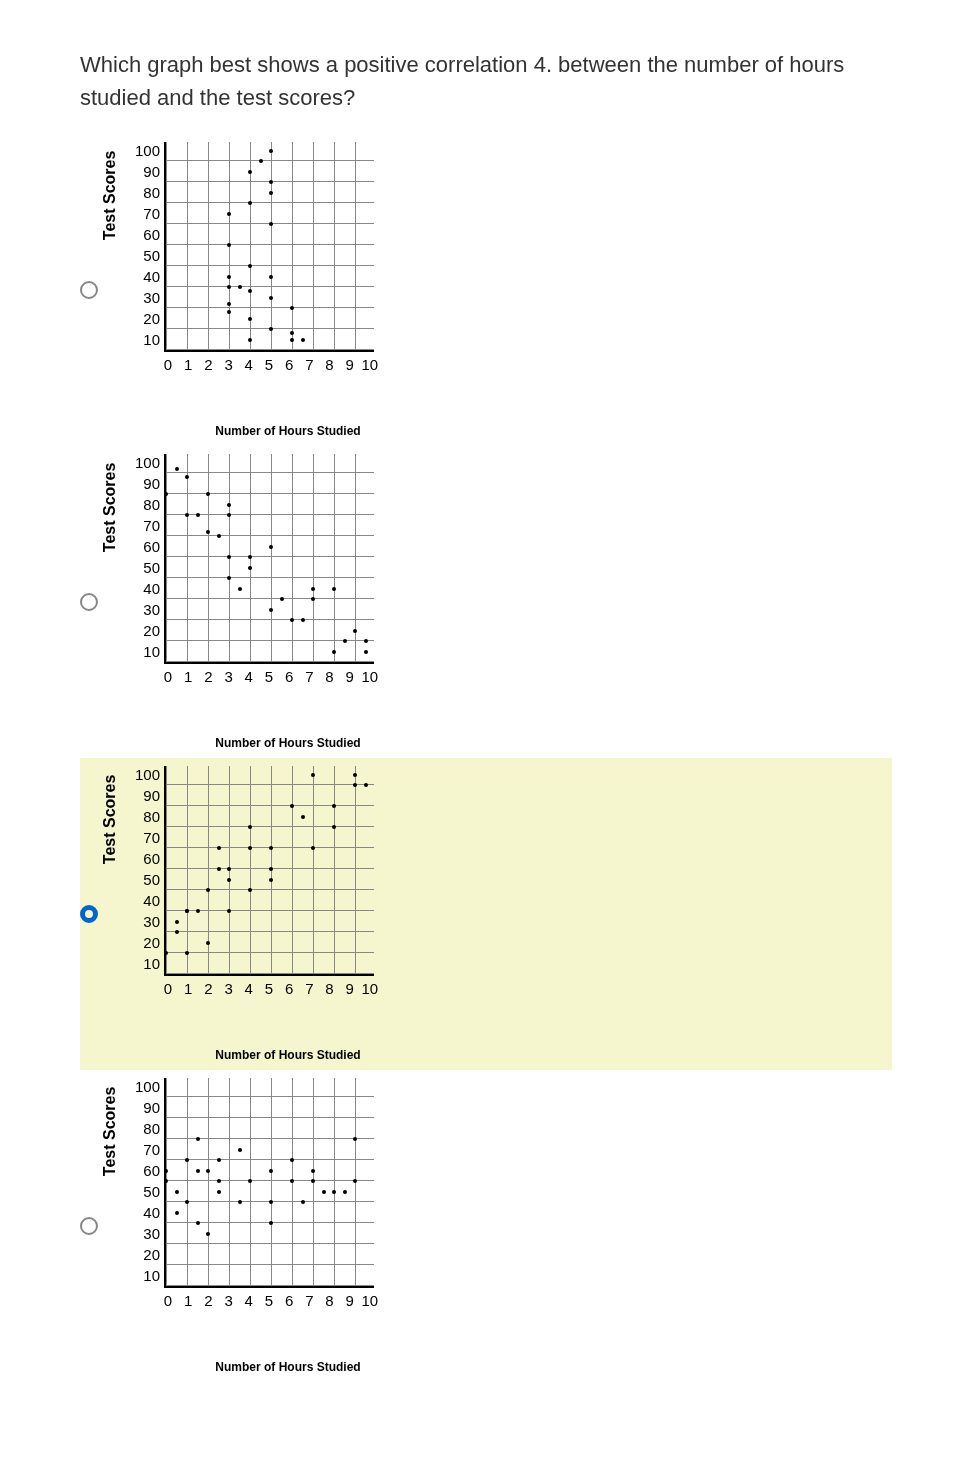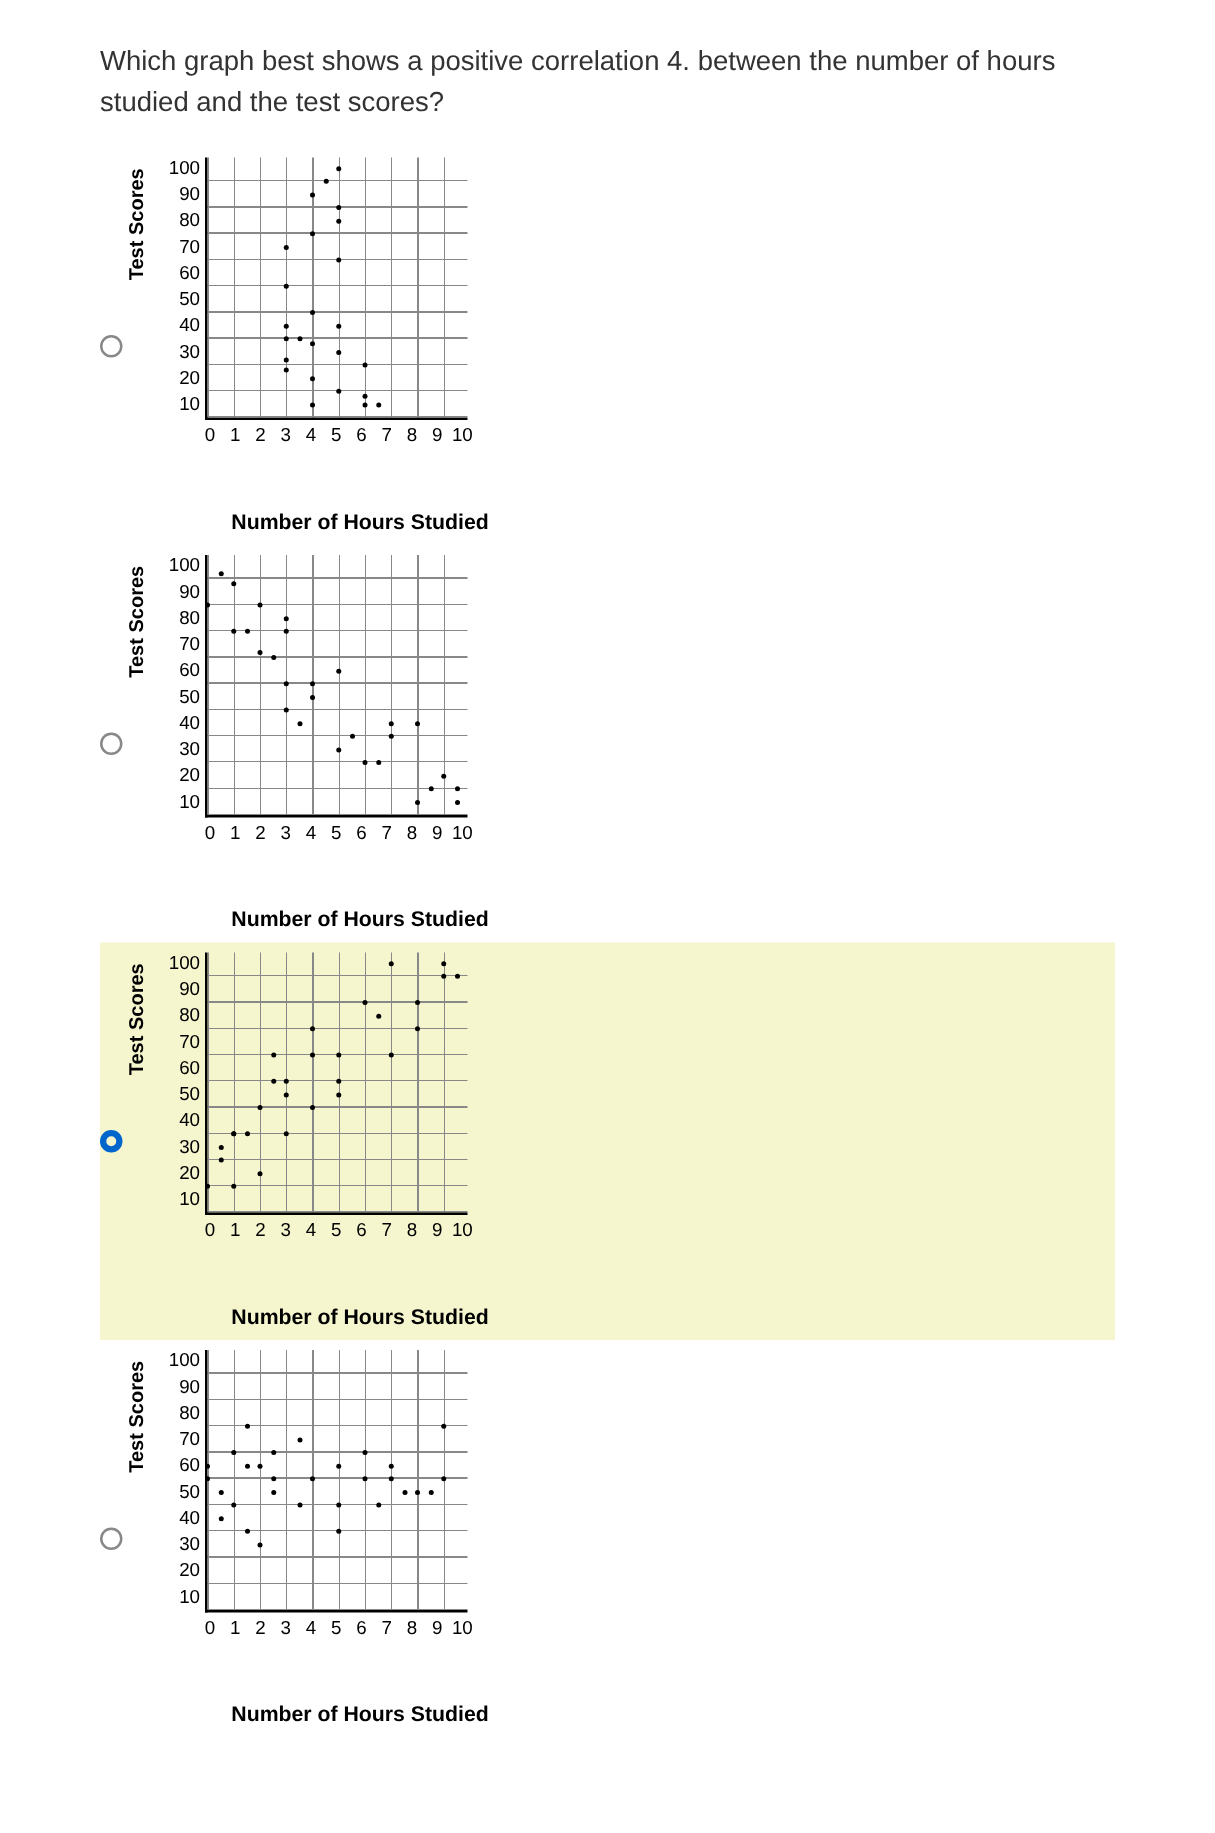--- a/index.html
+++ b/index.html
@@ -1,35 +1,35 @@
 <!DOCTYPE html>
 <html><head>
 <meta charset="utf-8">
 <style>
 * { box-sizing: border-box; margin: 0; padding: 0; }
 body { font-family: Arial, Helvetica, sans-serif; background: #fff; width: 972px; }
-.container { padding: 32px 80px; }
+.container { padding: 20px 80px; margin-top: 28px; }
 .question { font-size: 22px; color: #333; line-height: 1.5; margin-bottom: 20px; }
 .option-row { display: flex; align-items: center; padding: 8px 0; }
 .option-row.selected { background: #f5f5ce; }
 .radio { width: 18px; height: 18px; border: 2px solid #888; border-radius: 50%; margin-right: 20px; flex-shrink: 0; display: flex; align-items: center; justify-content: center; cursor: pointer; }
 .radio.checked { border-color: #0066cc; border-width: 5px; }
 .chart-wrap { width: 320px; }
 .chart-box { position: relative; width: 300px; height: 250px; }
 .yaxis-label { position: absolute; left: -8px; top: 50%; transform: rotate(-90deg) translateX(40%); transform-origin: left center; font-weight: bold; font-size: 16px; white-space: nowrap; }
 .yticks { position: absolute; left: 12px; top: 0; height: 210px; display: flex; flex-direction: column; justify-content: space-between; align-items: flex-end; width: 30px; font-size: 15px; font-weight: 500; }
 .plot { position: absolute; left: 46px; top: 0; width: 210px; height: 210px; border: 2px solid #000; border-top: none; border-right: none; background-image:
   repeating-linear-gradient(to right, #888 0, #888 1px, transparent 1px, transparent 21px),
   repeating-linear-gradient(to top, #888 0, #888 1px, transparent 1px, transparent 21px);
   background-position: 0 0;
 }
 .dot { position: absolute; width: 4px; height: 4px; background: #000; border-radius: 50%; transform: translate(-50%, 50%); }
 .xticks { position: absolute; left: 40px; top: 214px; width: 222px; display: flex; justify-content: space-between; font-size: 15px; font-weight: 500; }
 .xticks span { width: 20px; text-align: center; }
-.xaxis-label { text-align: center; font-weight: bold; font-size: 17px; margin-top: 32px; margin-left: 20px; }
+.xaxis-label { text-align: center; font-weight: bold; font-size: 12px; margin-top: 32px; margin-left: 20px; }
 </style>
 </head>
 <body>
 
 <div class="container">
   <div class="question">Which graph best shows a positive correlation 4. between the number of hours studied and the test scores?</div>
   <div id="options">
       <div class="option-row">
         <div class="radio"></div>
         <div class="chart-wrap">

